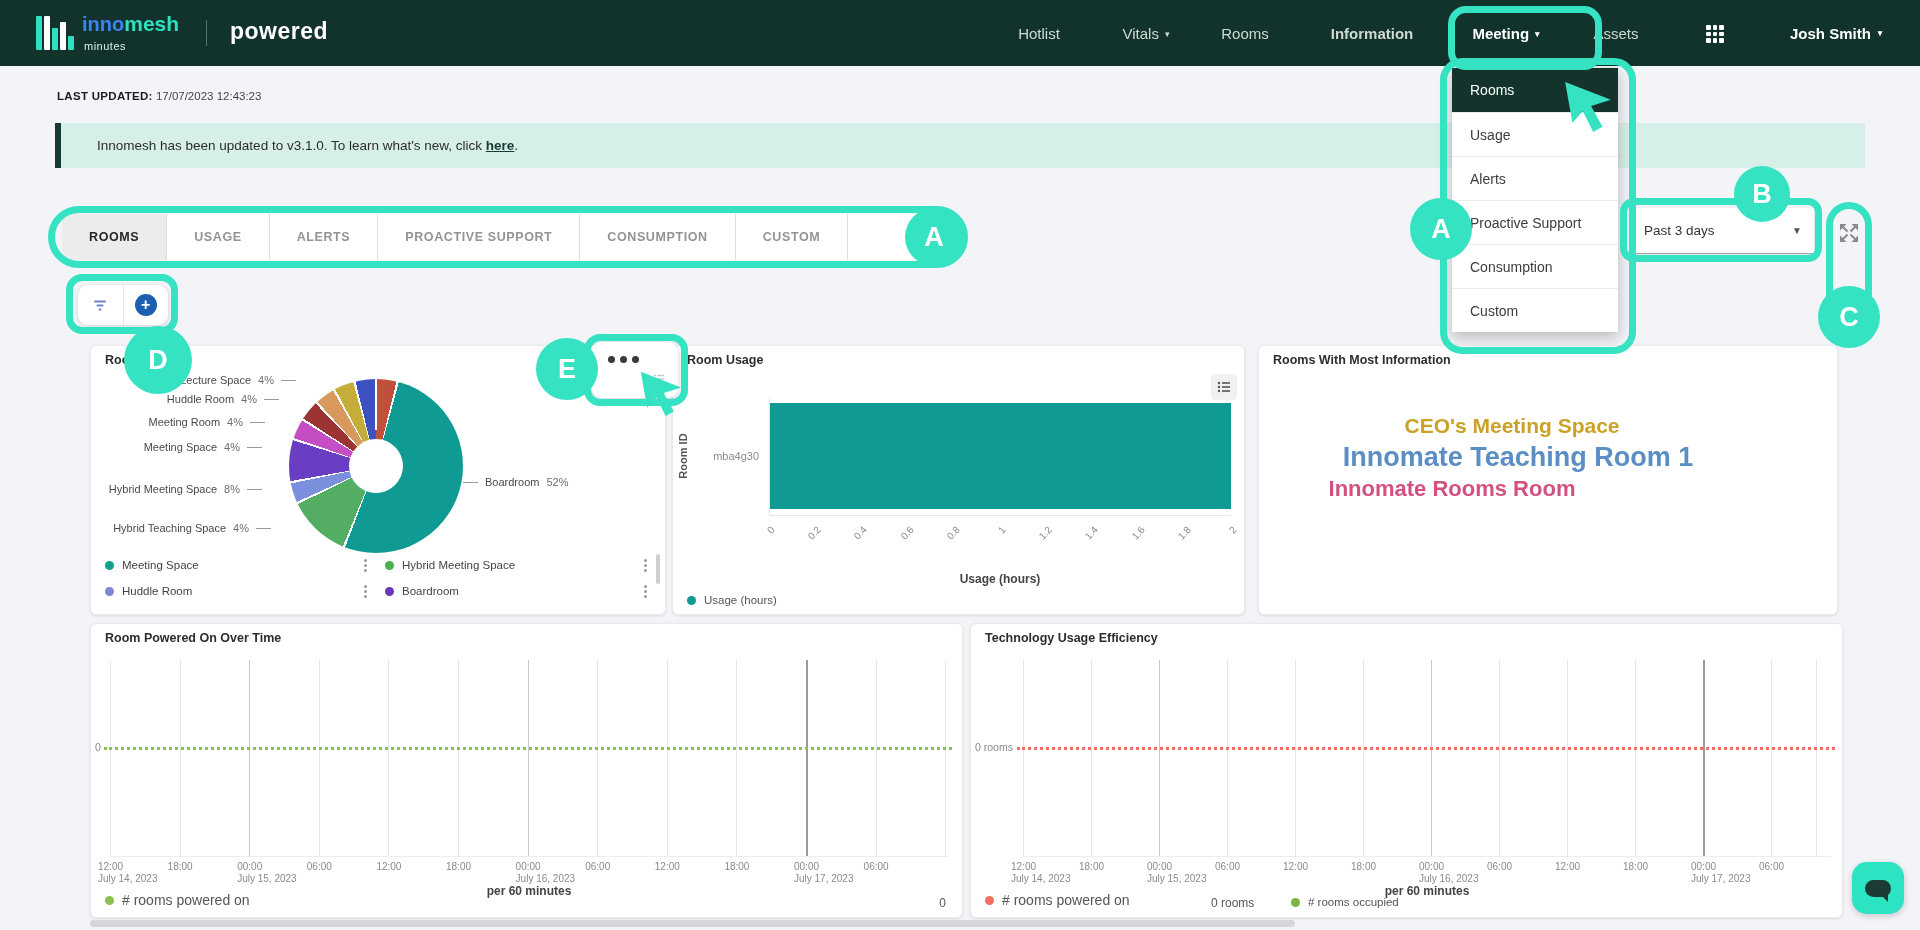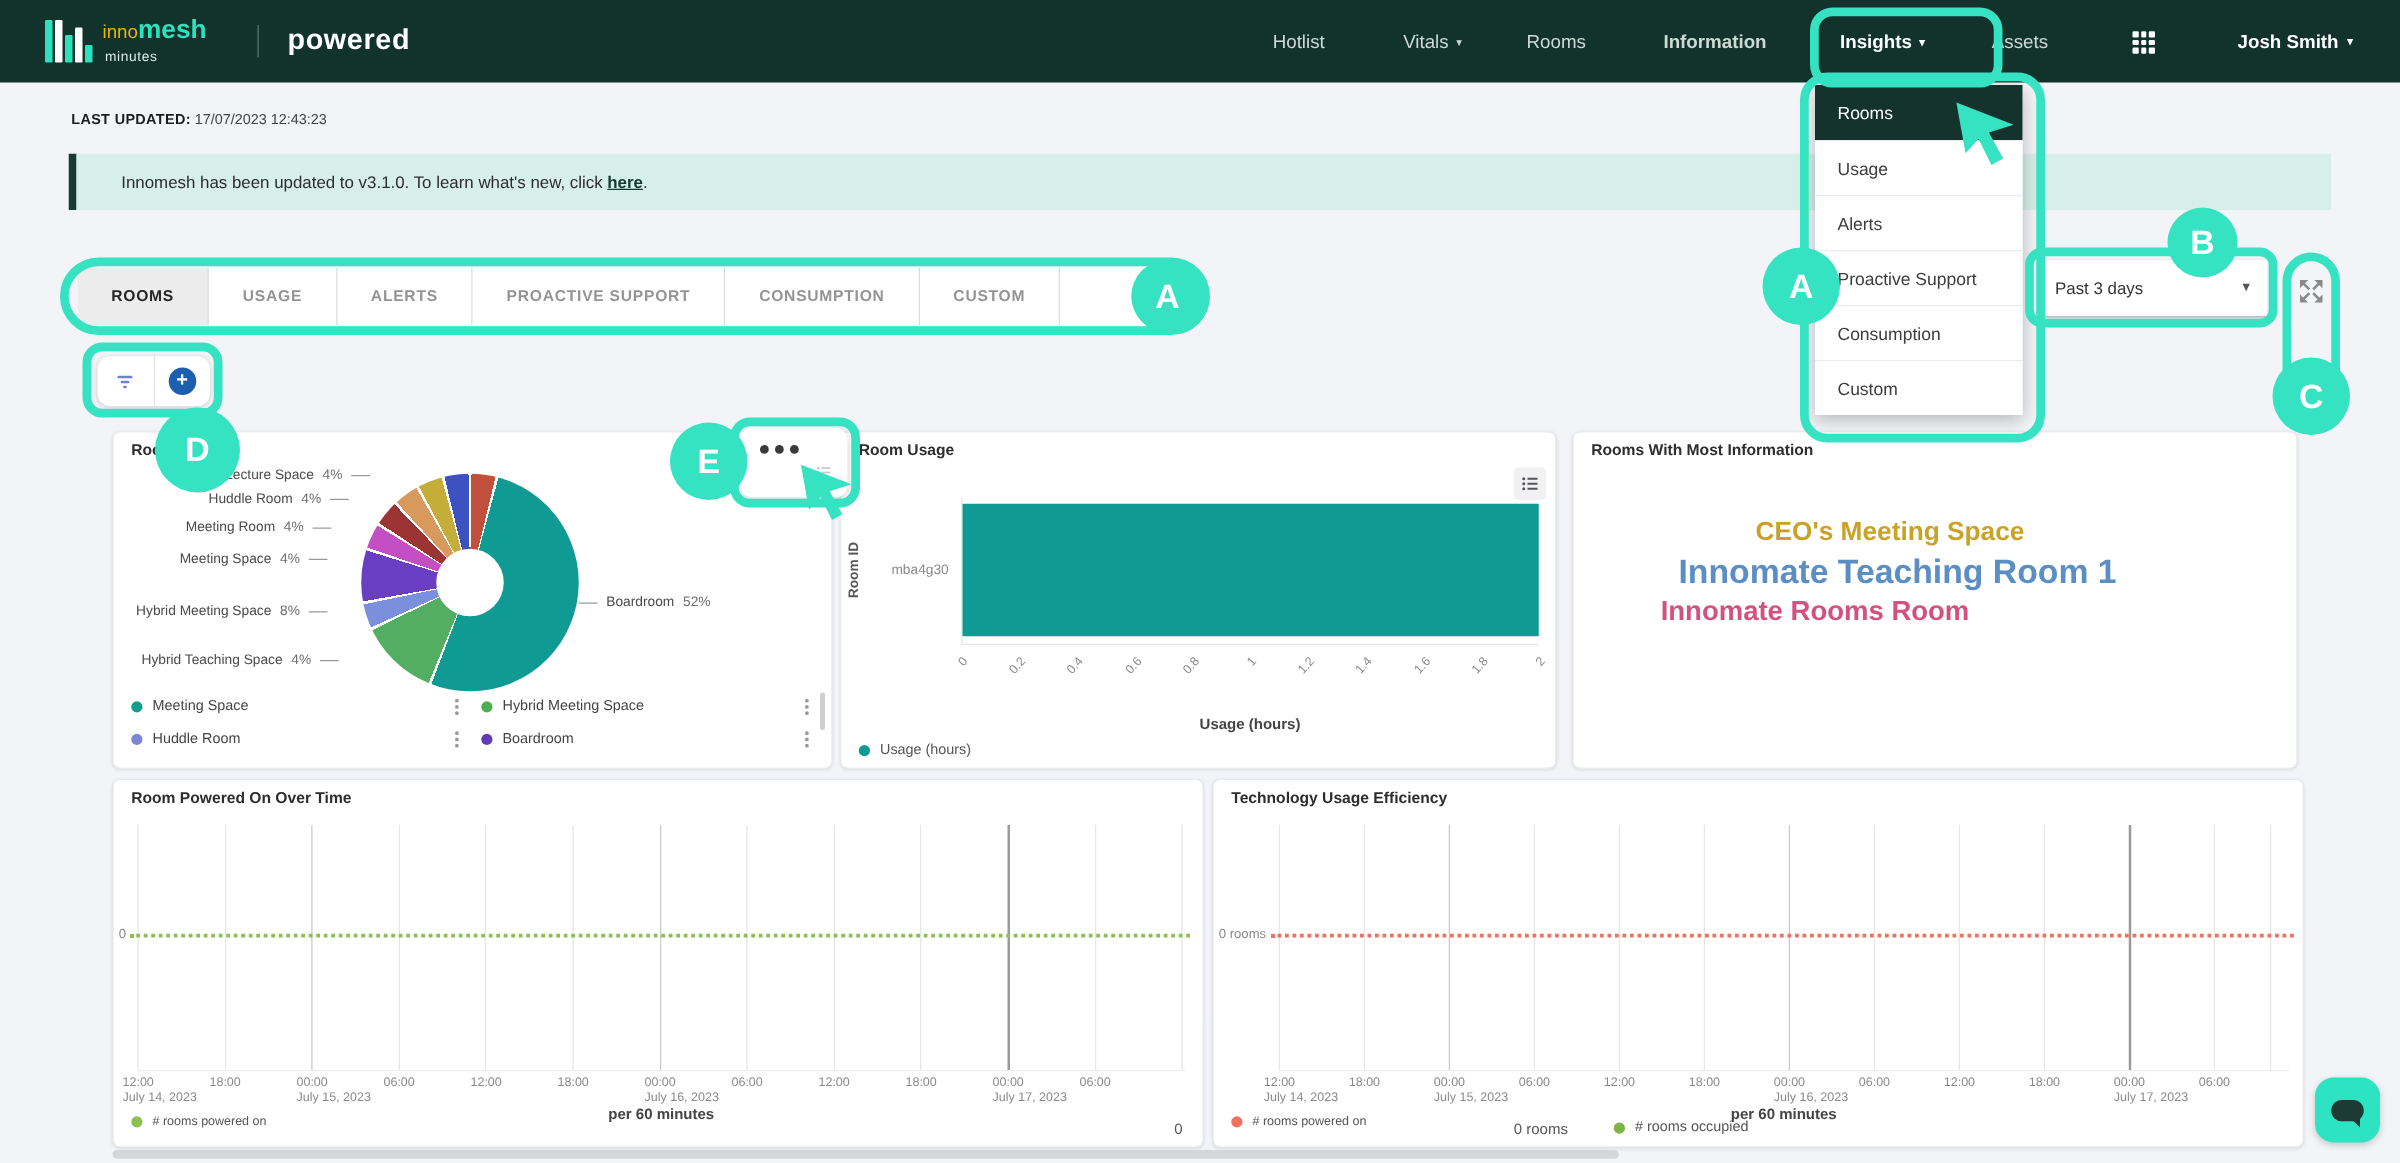--- a/index.html
+++ b/index.html
@@ -6,21 +6,21 @@
   html,body{width:1920px;height:930px;overflow:hidden}
   body{font-family:"Liberation Sans",sans-serif;background:#f2f4f8;position:relative;color:#333}
 
   
   header{position:absolute;left:0;top:0;width:1920px;height:66px;background:#12332c;z-index:2}
   .logo{position:absolute;left:36px;top:14px;display:flex;gap:8px;cursor:pointer}
   .logo-icon{display:flex;gap:2px;align-items:flex-end;height:34px;margin-top:2px}
   .logo-icon i{display:block;width:6px;border-radius:1px}
   .li1{height:34px;background:#2fe0bf}.li2{height:34px;background:#fff}.li3{height:22px;background:#2fe0bf}.li4{height:28px;background:#fff}.li5{height:14px;background:#2fe0bf}
   .logo-text{line-height:20px}
-  .lt-white{color:#eab308;font-size:15px;font-weight:normal}
+  .lt-white{color:#3b82f6;font-size:20px;font-weight:bold}
   .lt-teal{color:#2fe0bf;font-size:21px;font-weight:bold}
   .lt-sub{color:#d7efe8;font-size:11px;letter-spacing:.5px;margin-left:2px}
   .logo-divider{position:absolute;left:206px;top:20px;width:1px;height:26px;background:#59766e}
   .product{position:absolute;left:230px;top:18px;color:#fff;font-size:23px;font-weight:bold;letter-spacing:.5px}
   .nav-item{position:absolute;top:0;height:66px;display:flex;align-items:center;gap:6px;transform:translateX(-50%);color:#cfdad5;font-size:15px;cursor:pointer;white-space:nowrap}
   .nav-item .caret{font-size:9px;margin-top:2px}
   .nav-item.active{color:#fff;font-weight:bold}
   .insights-underline{position:absolute;left:1470px;top:61px;width:78px;height:4px;background:#fff;border-radius:2px}
   .grid-icon{position:absolute;left:1706px;top:25px;width:18px;height:18px;display:grid;grid-template-columns:repeat(3,1fr);gap:2px;cursor:pointer}
   .grid-icon b{background:#fff;border-radius:1px}
@@ -92,21 +92,21 @@
 
   
   .gridline{position:absolute;top:36px;width:1px;height:196px;background:#e6e6e6}
   .gridline.g-dark{background:#c9c9c9}
   .gridline.g-darkest{background:#9a9a9a;width:2px}
   .baseline{position:absolute;top:232px;height:1px;background:#ededed}
   .flatline{position:absolute;top:123px;height:0}
   .ytick{position:absolute;top:117px;font-size:10.5px;color:#8a8a8a;white-space:nowrap}
   .ltick{position:absolute;top:237px;font-size:10px;color:#8a8a8a;line-height:12px;white-space:nowrap}
   .t-xlabel{position:absolute;top:260px;text-align:center;font-size:12px;font-weight:bold;color:#444}
-  .t-legend{position:absolute;left:14px;top:268px;display:flex;align-items:center;gap:8px;font-size:10px;color:#555}
+  .t-legend{position:absolute;left:14px;top:268px;display:flex;align-items:center;gap:8px;font-size:14px;color:#555}
   .t-value{position:absolute;right:16px;top:272px;font-size:12px;color:#555}
   .mid-text{position:absolute;left:240px;top:272px;font-size:12px;color:#555}
   .t-legend2{position:absolute;left:320px;top:272px;display:flex;align-items:center;gap:8px;font-size:11.5px;color:#555}
 
   
   .hover-menu{position:absolute;left:592px;top:342px;width:86px;height:56px;background:#fff;border-radius:10px;box-shadow:0 2px 8px rgba(0,0,0,.18);z-index:5}
   .hm-dots{position:absolute;left:16px;top:14px;display:flex;gap:5px}
   .hm-dots i{width:7px;height:7px;border-radius:50%;background:#3a3a3a}
   .hm-list{position:absolute;right:12px;bottom:8px;opacity:.55}
 
@@ -162,21 +162,21 @@
         <span>Vitals</span>
         <span class="caret">▾</span>
       </div>
       <div class="nav-item" style="left: 1245px;">
         <span>Rooms</span>
       </div>
       <div class="nav-item" style="left: 1372px; font-weight: bold;">
         <span>Information</span>
       </div>
       <div class="nav-item active" style="left: 1506px;">
-        <span>Insights</span>
+        <span>Meeting</span>
         <span class="caret">▾</span>
       </div>
       <div class="nav-item" style="left: 1616px;">
         <span>Assets</span>
       </div>
     </nav>
   <div class="insights-underline"></div>
   <div class="grid-icon">
     <b></b>
       <b></b>

